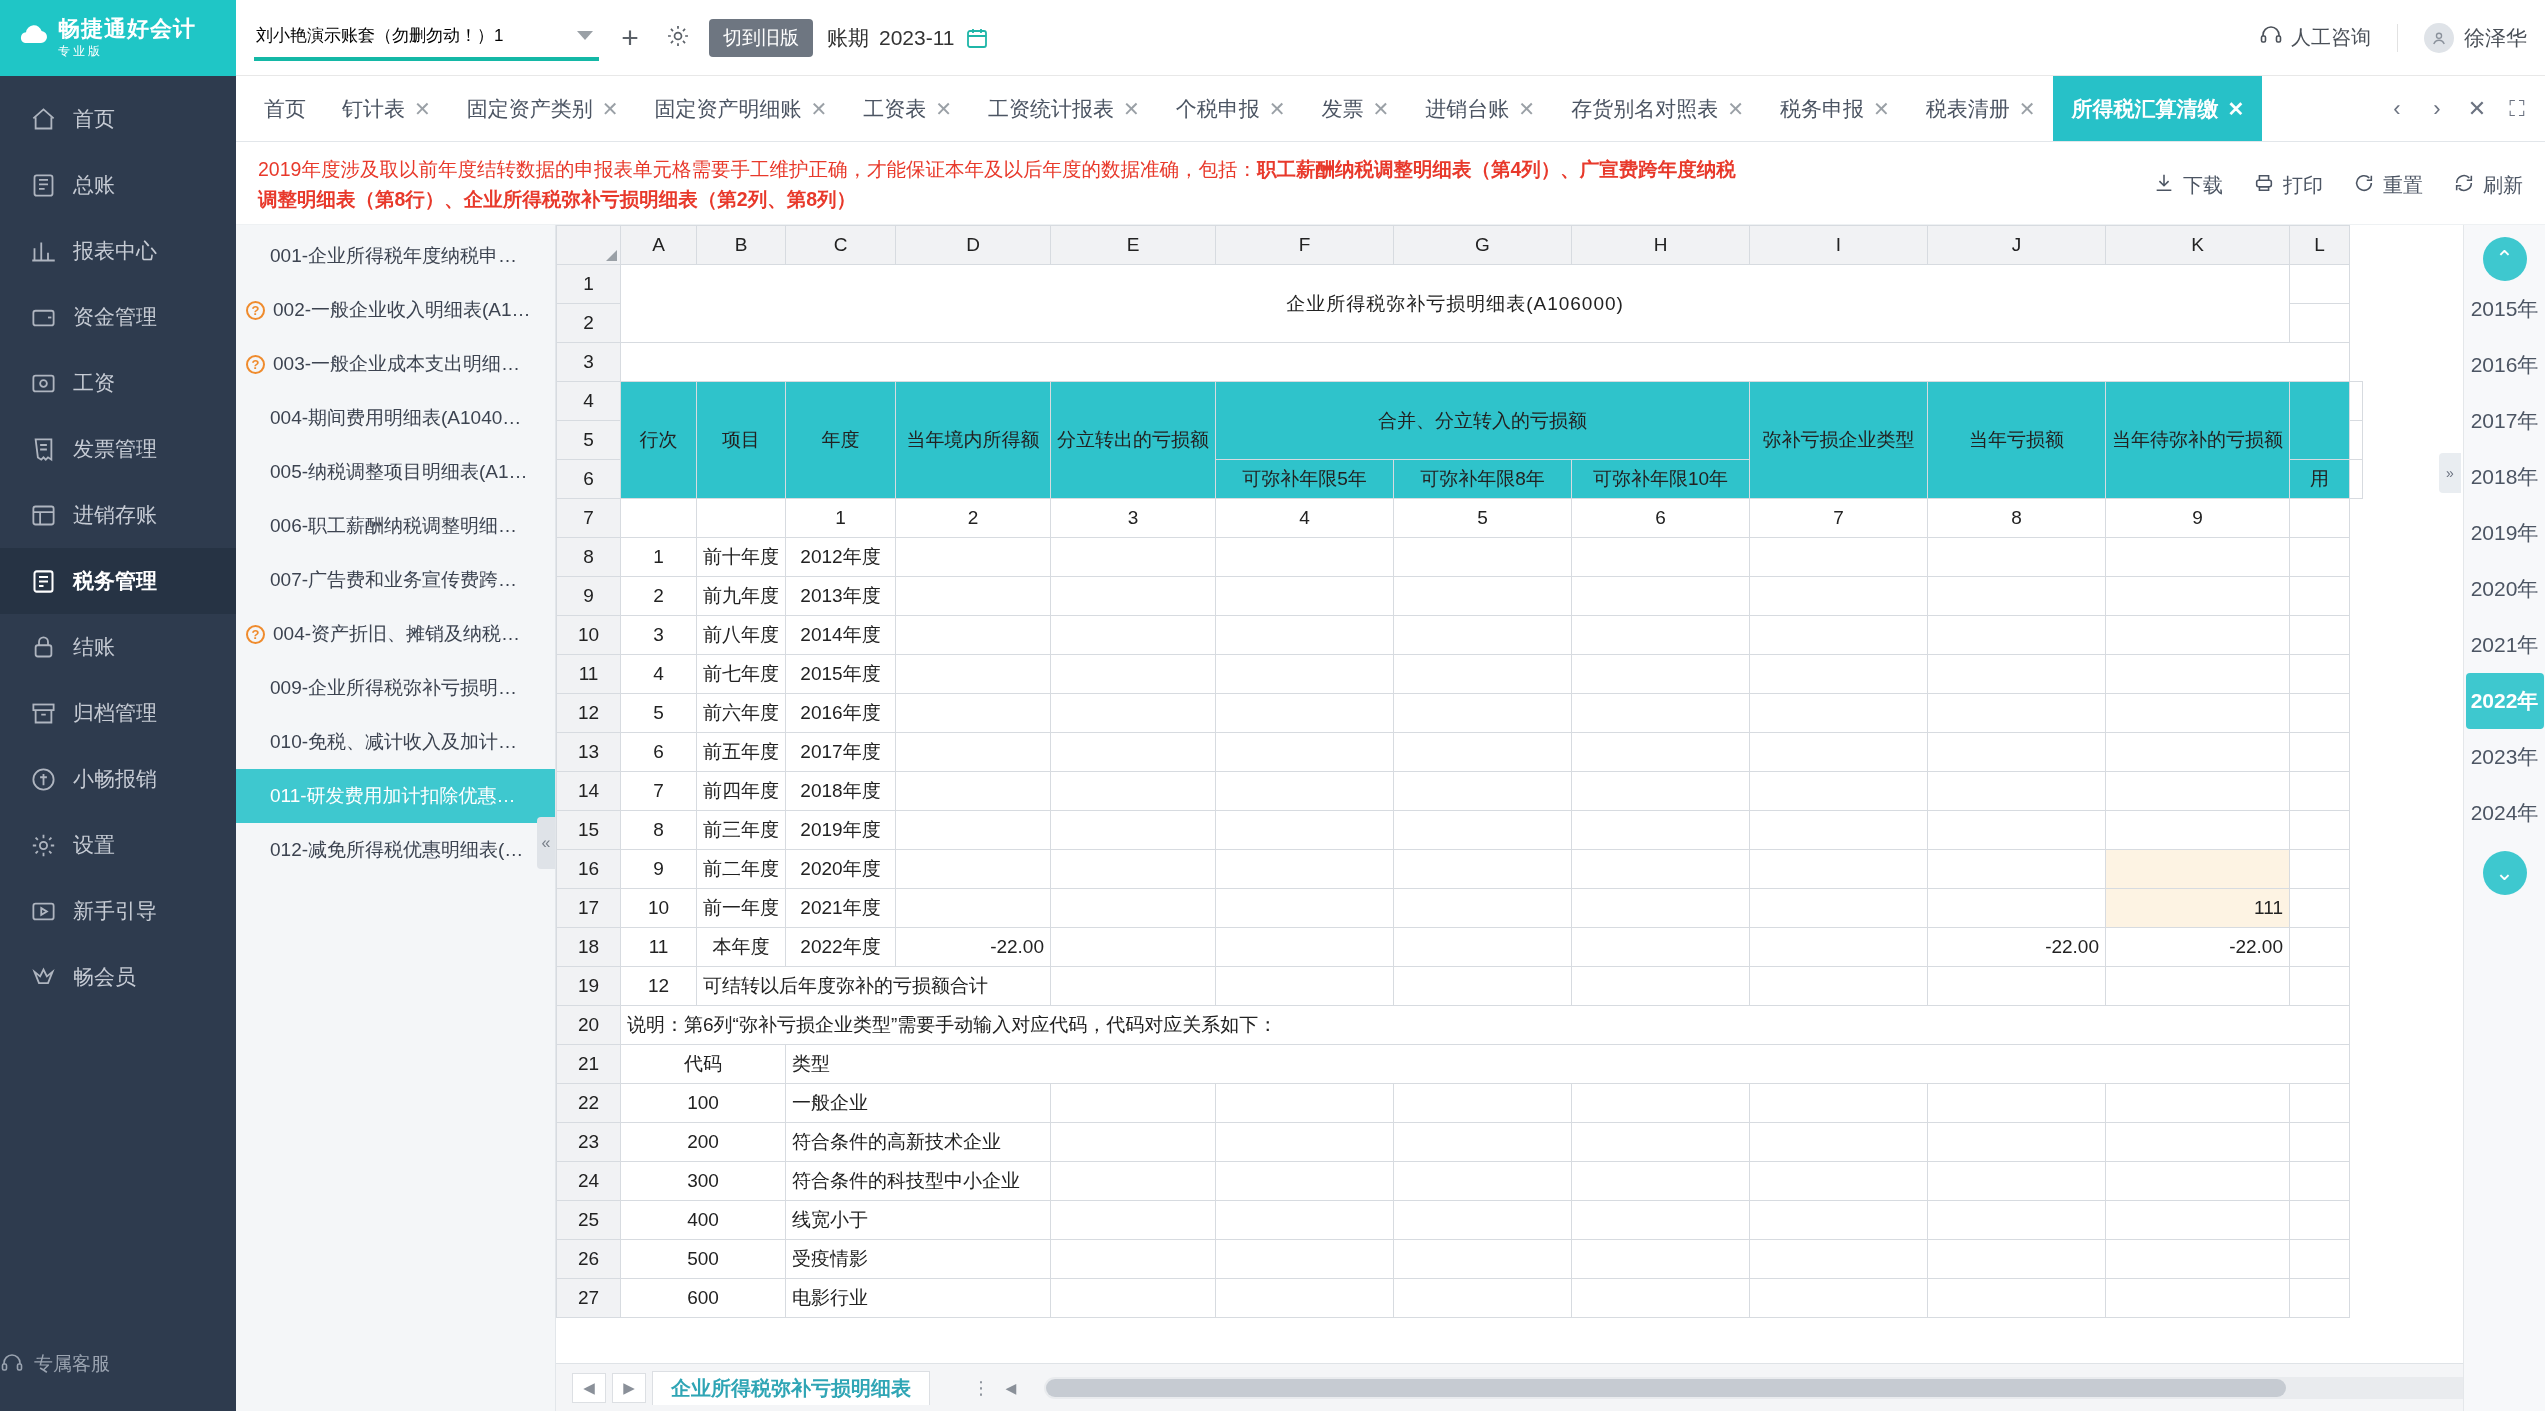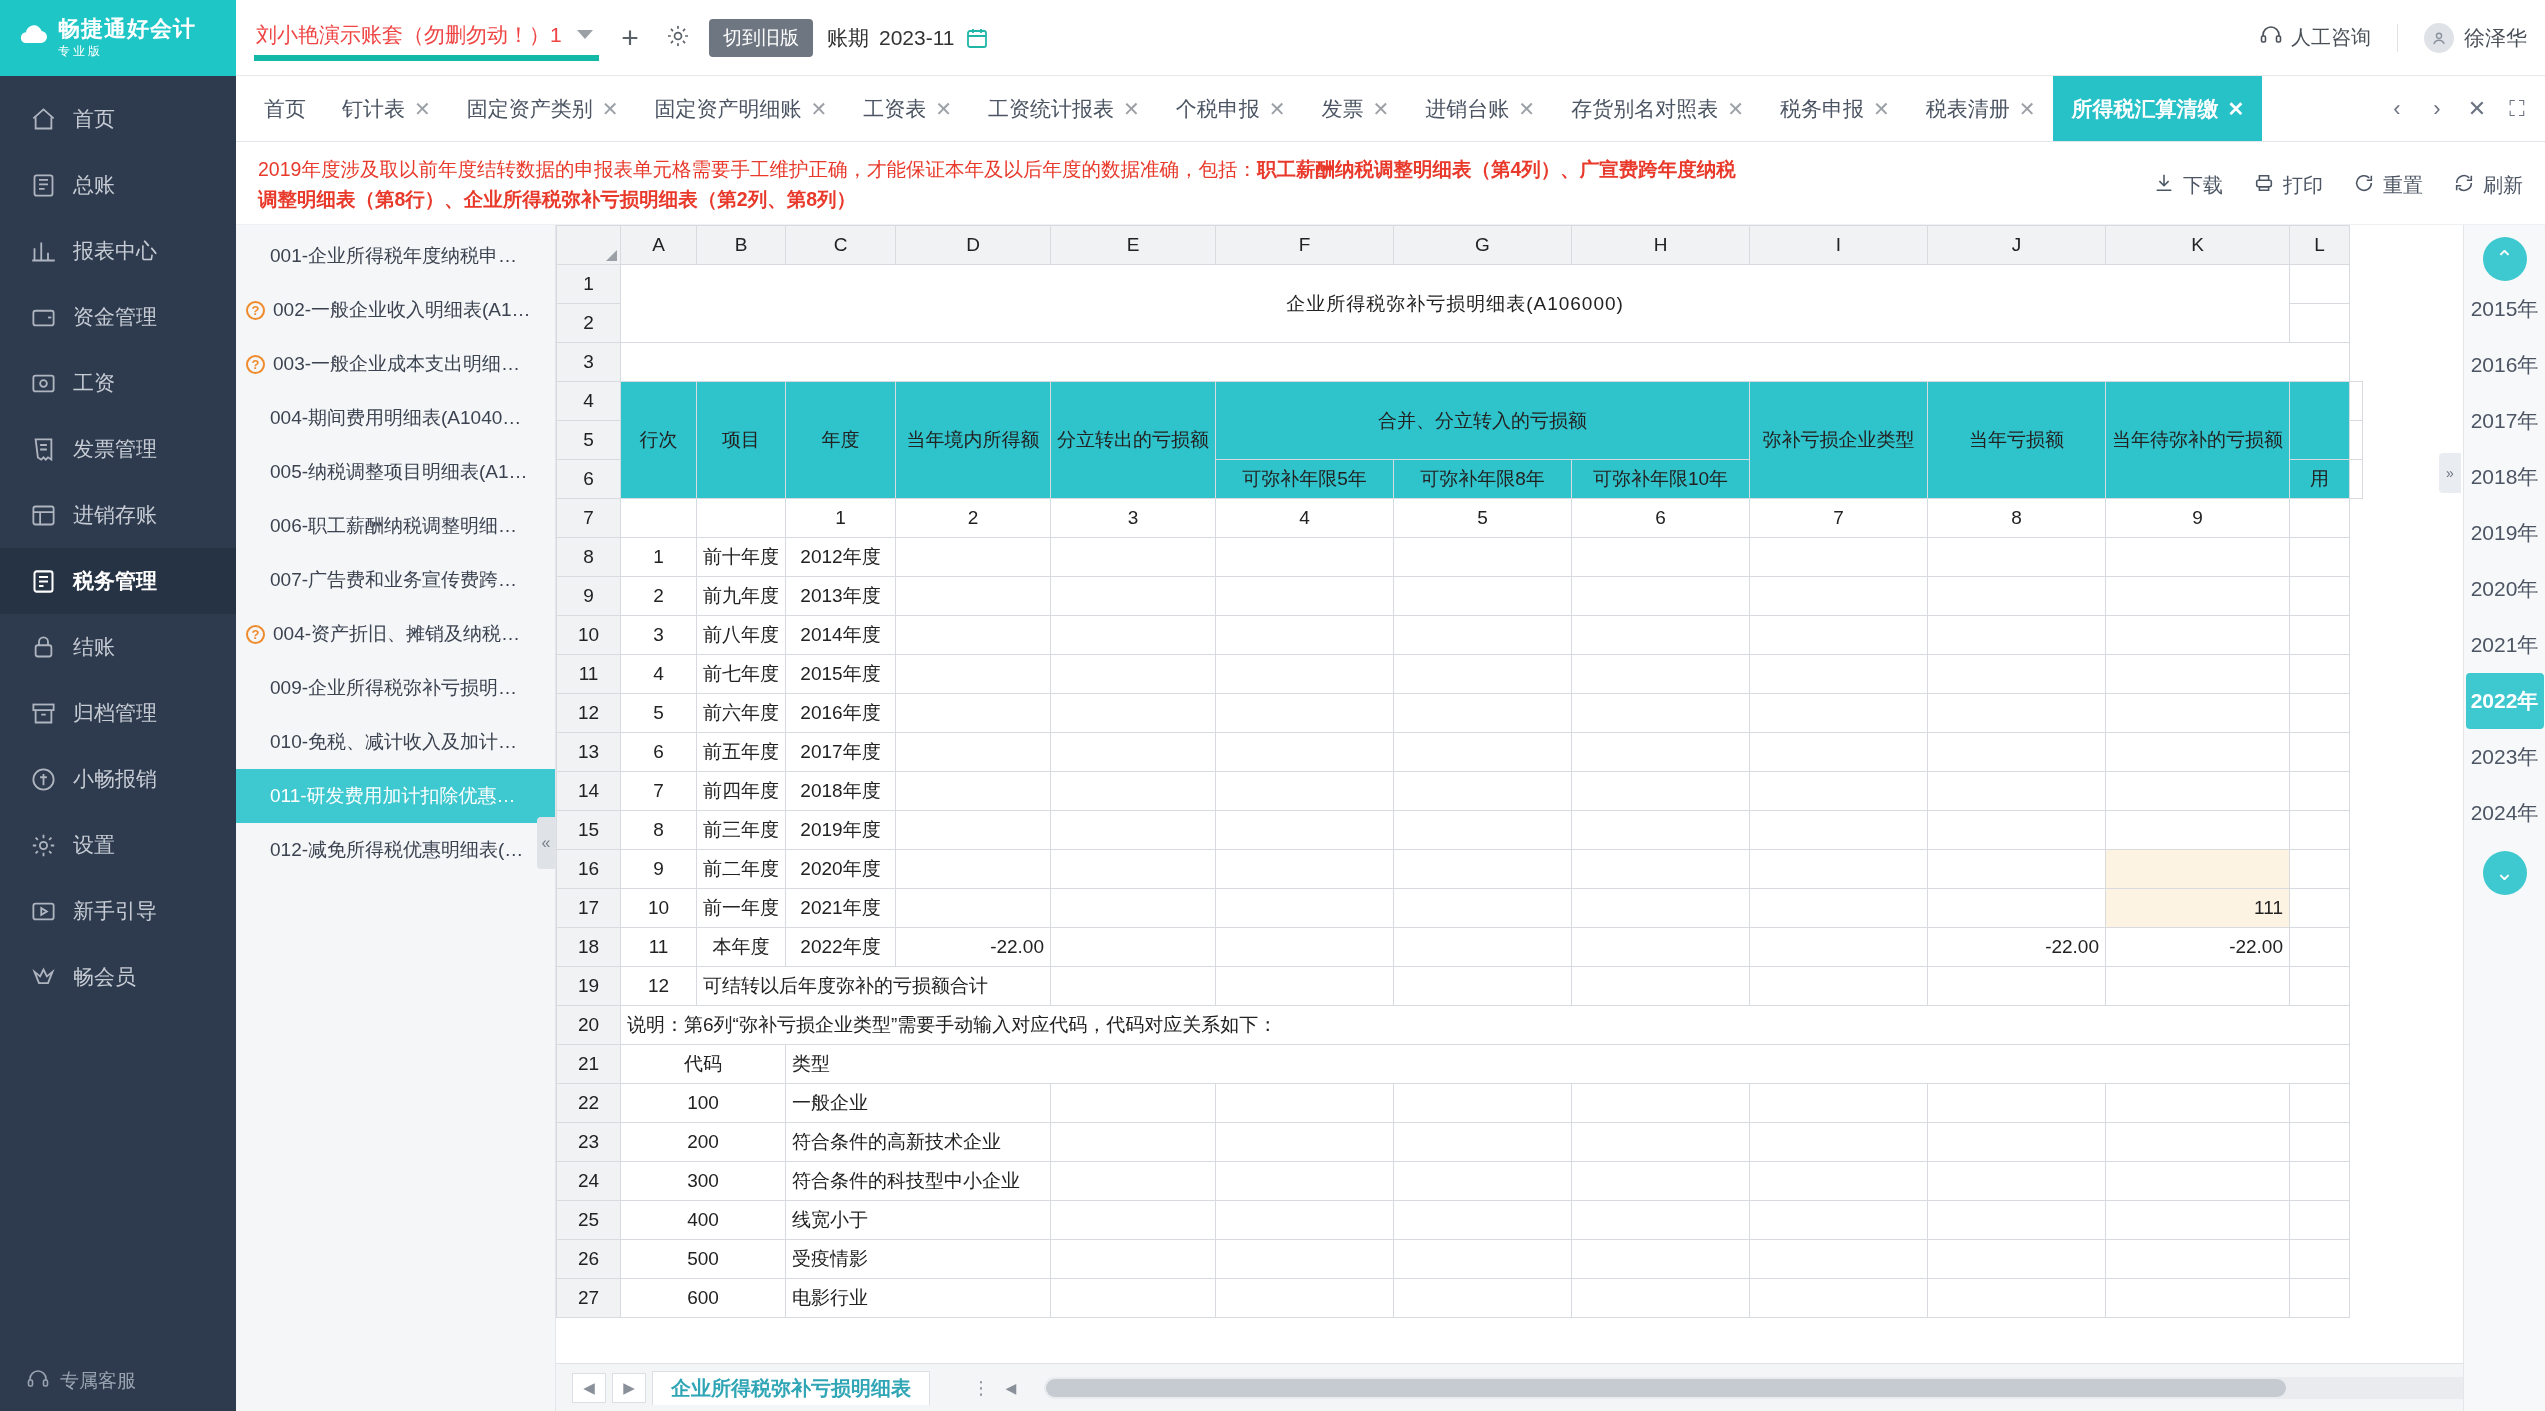--- a/index.html
+++ b/index.html
@@ -29,36 +29,36 @@
   .nav { padding-top: 10px; }
   .nav-item {
     height: 66px; display: flex; align-items: center; gap: 16px;
     padding-left: 30px; color: #c6cbd4; font-size: 21px; cursor: pointer;
   }
   .nav-item .ico { width: 27px; height: 27px; flex: none; opacity: .85; }
   .nav-item.active { background: #263344; color: #fff; font-weight: bold; }
   .nav-item.active .ico { opacity: 1; }
   .sidebar-bottom {
     position: absolute; bottom: 0; left: 0; width: 236px; height: 60px;
-    display: flex; align-items: center; gap: 10px; padding-left: 26px;
+    display: flex; align-items: flex-start; gap: 10px; 
     color: #9aa3b0; font-size: 19px; overflow: hidden;
   }
 
   
   .main { flex: 1; display: flex; flex-direction: column; min-width: 0; }
 
   
   .topbar {
     height: 76px; background: #fff; display: flex; align-items: center;
     border-bottom: 1px solid #e8e8e8; padding: 0 18px; gap: 14px;
   }
   .acct-select {
     width: 345px; height: 46px; display: flex; align-items: center;
-    justify-content: space-between; font-size: 21px; color: #ef4444;
-    border-bottom: 6px solid #14b8a6; padding: 0 6px 0 2px;
+    justify-content: space-between; font-size: 17px; color: #000000;
+    border-bottom: 4px solid #14b8a6; padding: 0 6px 0 2px;
   }
   .caret-down {
     width: 0; height: 0; border-left: 8px solid transparent;
     border-right: 8px solid transparent; border-top: 9px solid #9aa0a6;
   }
   .icon-btn {
     width: 34px; height: 34px; display: flex; align-items: center;
     justify-content: center; color: #5b6168; cursor: pointer;
   }
   .plus { font-size: 30px; color: #5b6168; line-height: 1; }

